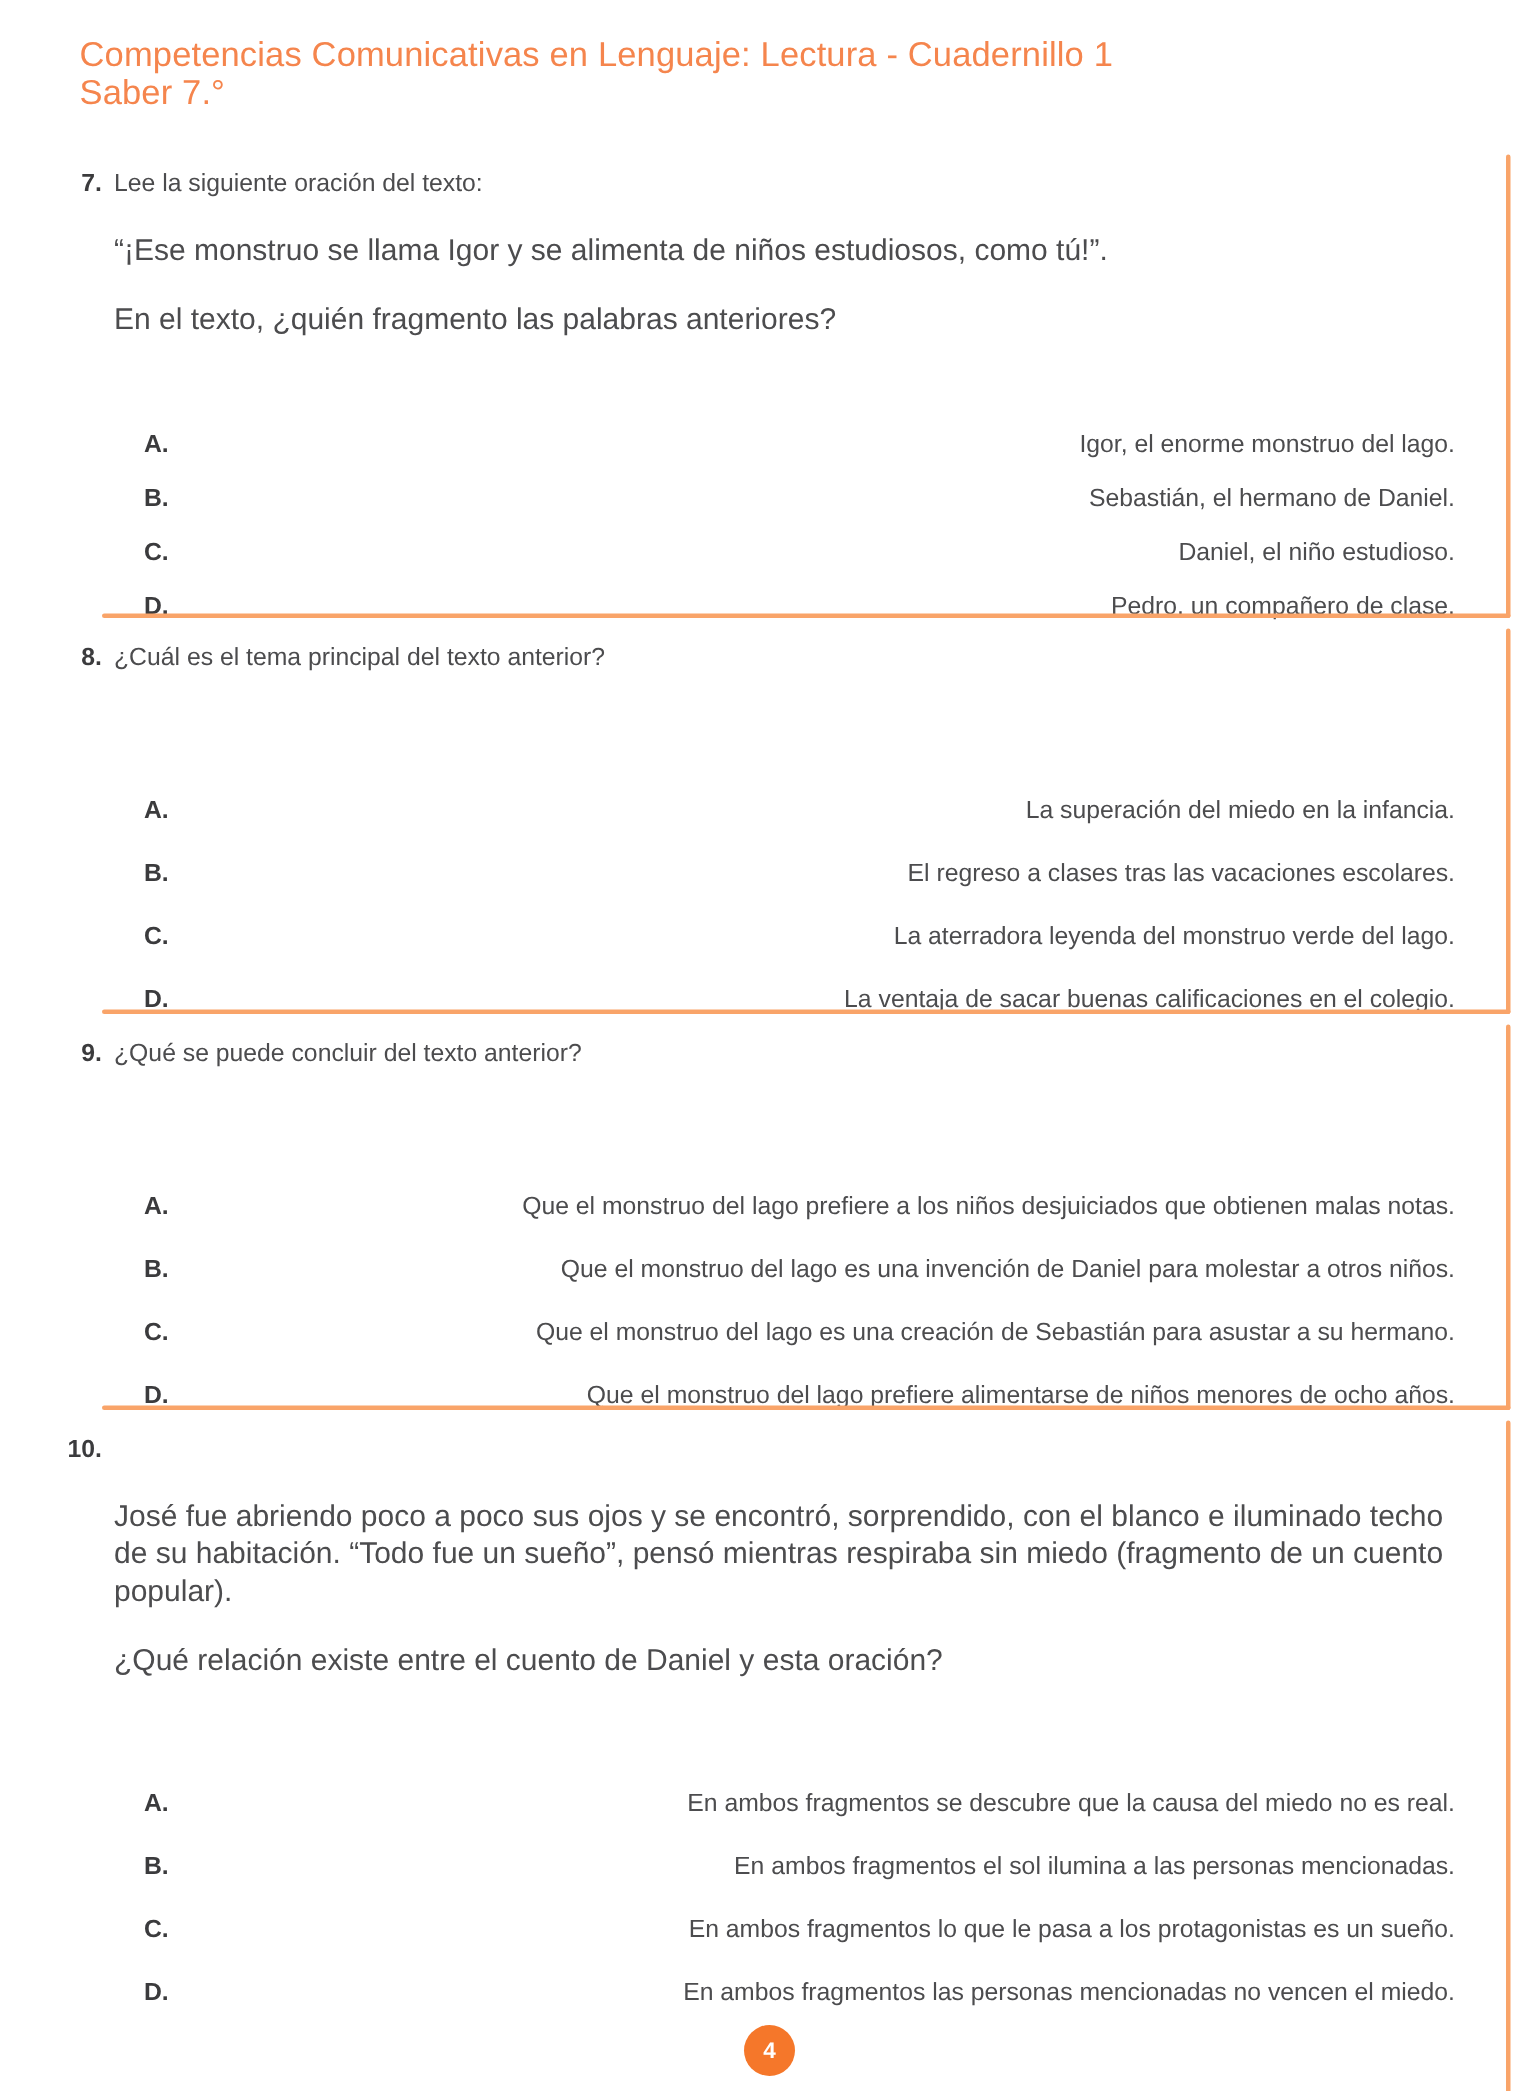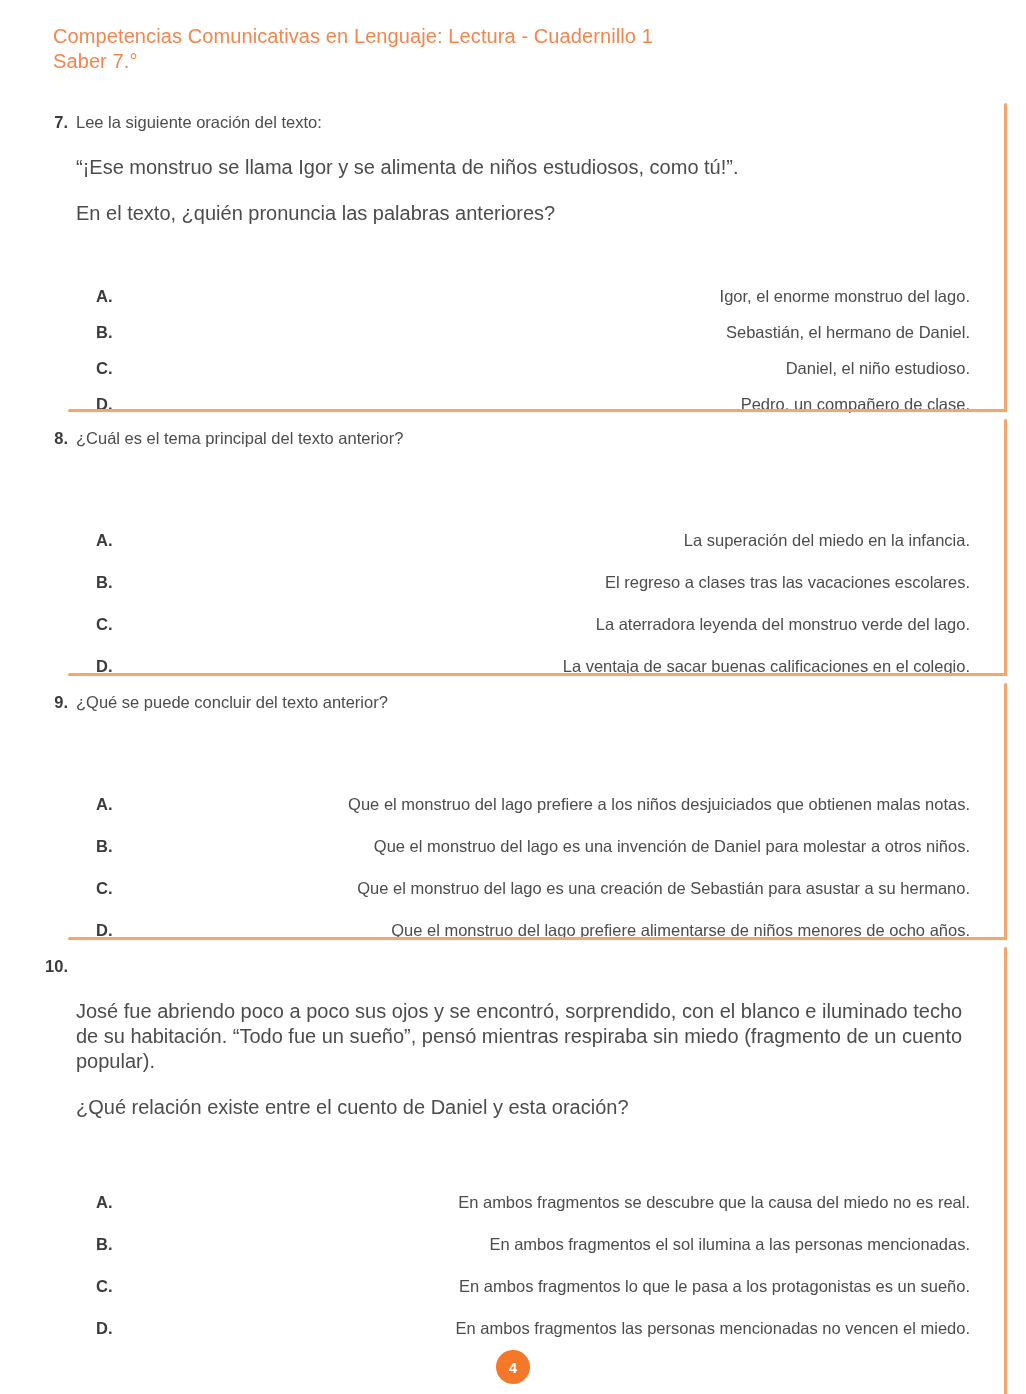--- a/index.html
+++ b/index.html
@@ -16,21 +16,21 @@
     color: #4c4c4e;
     overflow: hidden;
   }
 
   
   .doc-header {
     position: absolute;
     left: 53px;
     top: 24px;
     color: #f5854d;
-    font-size: 20px;
+    font-size: 23px;
     line-height: 25px;
     letter-spacing: 0.1px;
   }
   .doc-header div { white-space: nowrap; }
 
   
   .page-body {
     position: absolute;
     left: 0;
     top: 96px;
@@ -142,21 +142,21 @@
 <div class="page-body" id="page-body">
     <div class="question-block" style="height: 316px;">
       <div class="rule-right"></div>
       <div class="rule-bottom"></div>
       <div class="q-inner">
         <div class="q-stem" style="padding-top: 14px;">
           <span class="q-number">7.</span>
           <span class="q-stem-text">Lee la siguiente oración del texto:</span>
         </div>
         <div class="q-para" style="margin-top: 21px;">“¡Ese monstruo se llama Igor y se alimenta de niños estudiosos, como tú!”.</div>
-        <div class="q-para" style="margin-top: 21px;">En el texto, ¿quién pronuncia las palabras anteriores?</div>
+        <div class="q-para" style="margin-top: 21px;">En el texto, ¿quién fragmento las palabras anteriores?</div>
         <ul class="options" style="margin-top: 58px;">
           <li class="option" style="margin-bottom: 12px;">
             <span class="option-letter">A.</span>
             <span class="option-text">Igor, el enorme monstruo del lago.</span>
           </li>
           <li class="option" style="margin-bottom: 12px;">
             <span class="option-letter">B.</span>
             <span class="option-text">Sebastián, el hermano de Daniel.</span>
           </li>
           <li class="option" style="margin-bottom: 12px;">

